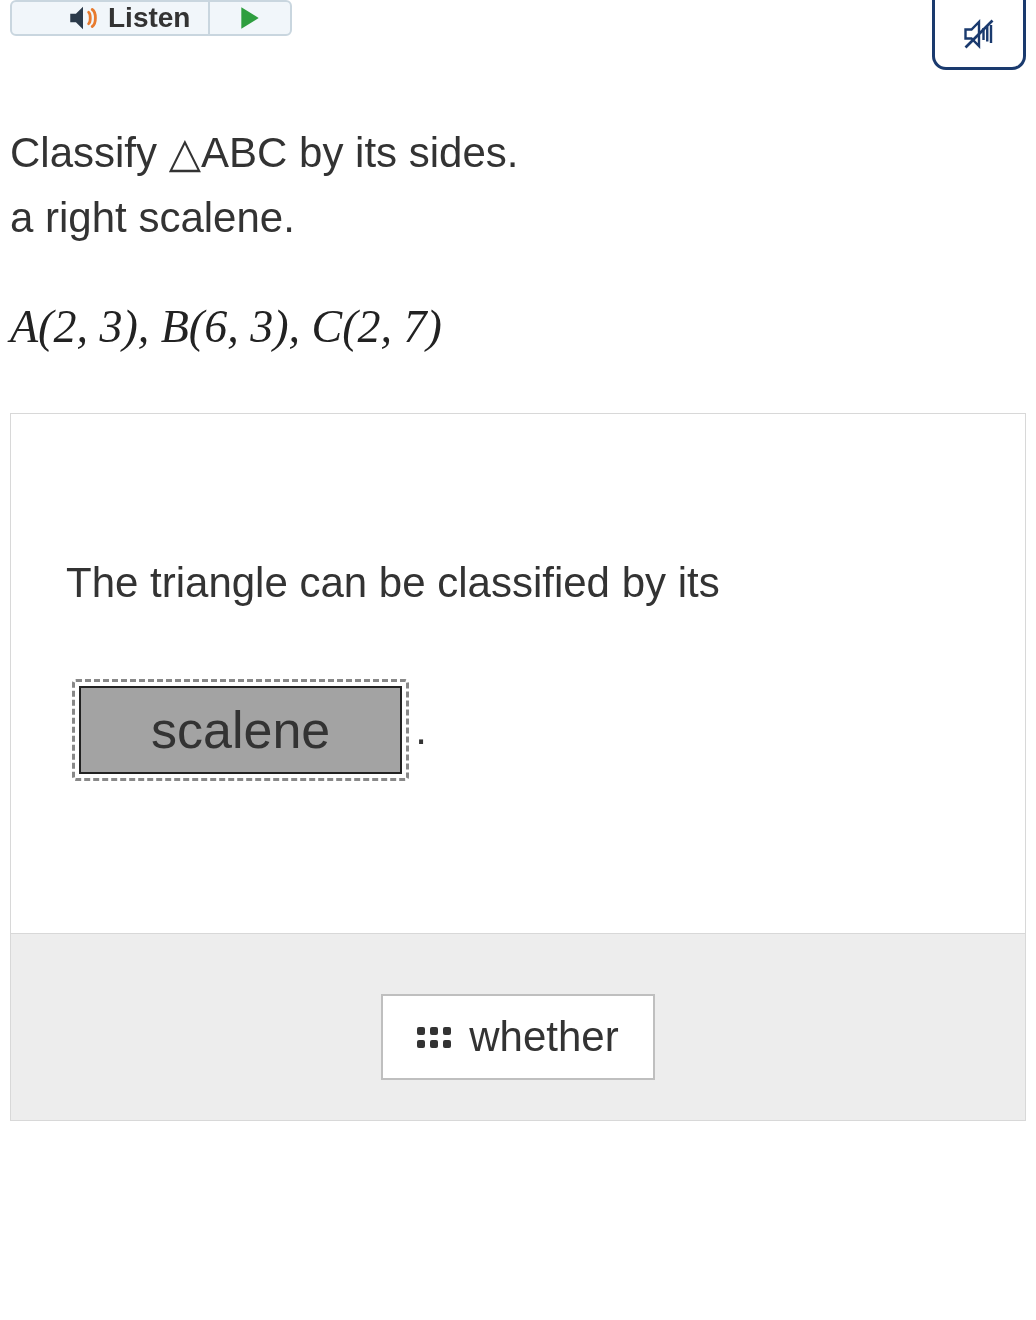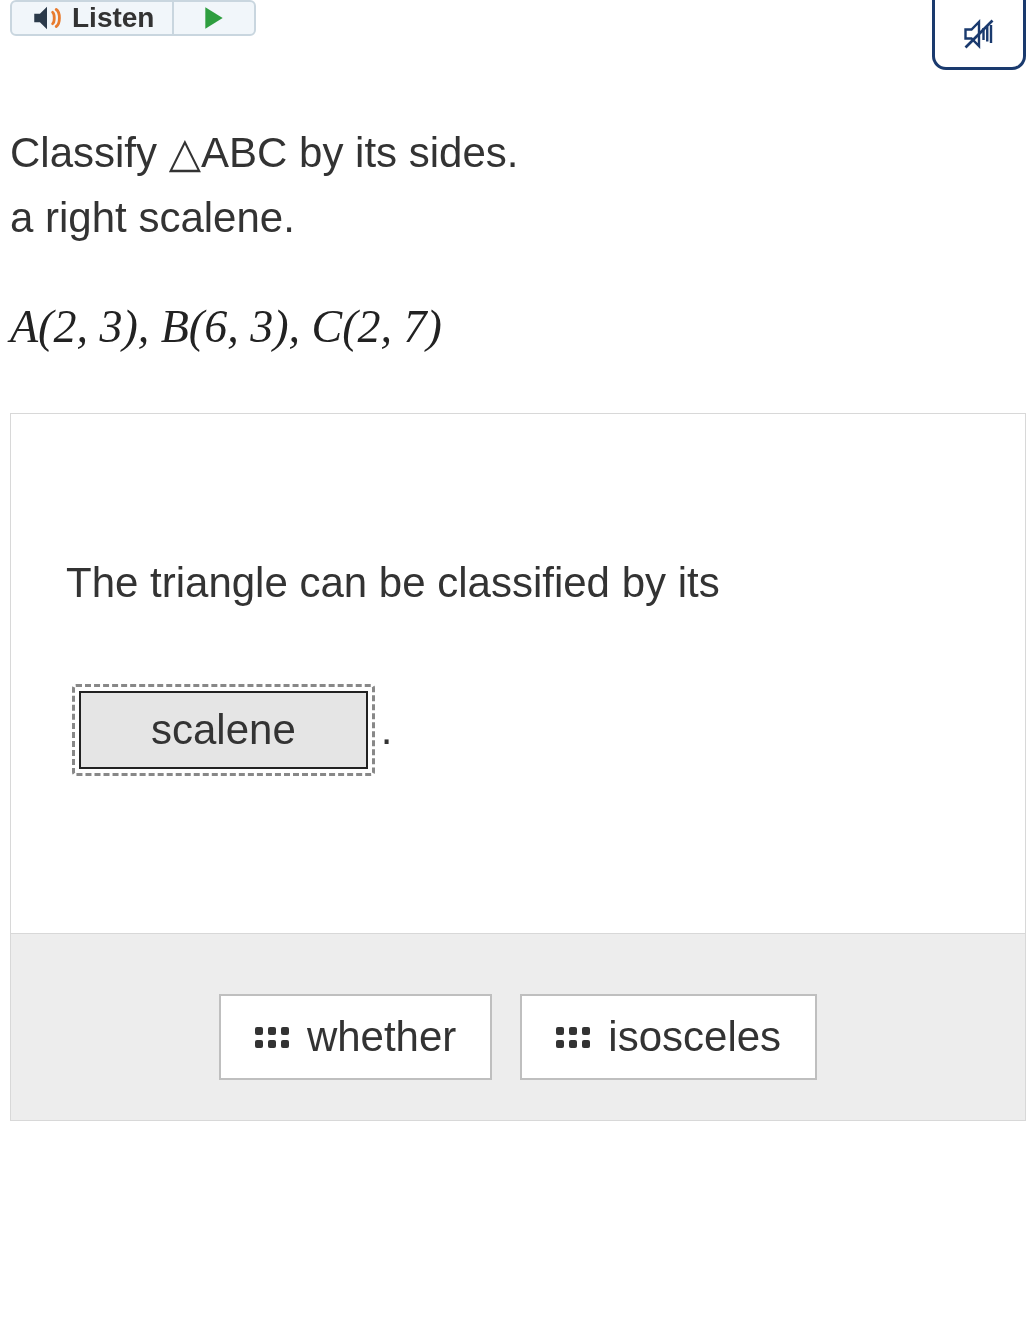--- a/index.html
+++ b/index.html
@@ -32,20 +32,21 @@
     .listen-btn {
       display: flex;
       align-items: center;
       gap: 8px;
       padding: 0 18px;
       height: 100%;
       border-right: 2px solid #c9d6df;
       font-size: 28px;
       color: #333;
       font-weight: 600;
+      margin-left: 36px;
     }
     .play-btn {
       width: 80px;
       height: 100%;
       display: flex;
       align-items: center;
       justify-content: center;
     }
     .mute-btn {
       border: 3px solid #1a3a6e;
@@ -93,23 +94,23 @@
       align-items: center;
       justify-content: center;
       border: 3px dashed #888;
       border-radius: 4px;
       padding: 0;
       margin: 0 6px;
       position: relative;
     }
     .drop-zone-inner {
       border: 2px solid #222;
-      background: #e5e5e5;
+      background: #a3a3a3;
       padding: 16px 70px;
-      font-size: 42px;
+      font-size: 52px;
       line-height: 1;
       margin: 4px;
     }
     .options-tray {
       background: #ededed;
       border: 1px solid #d8d8d8;
       border-top: 1px solid #d8d8d8;
       margin: 0 10px;
       padding: 60px 40px 40px 40px;
       display: flex;
@@ -209,28 +210,13 @@
           <span class="grip-dot"></span>
         </span>
       <span class="grip-row">
           <span class="grip-dot"></span>
           <span class="grip-dot"></span>
           <span class="grip-dot"></span>
         </span>
     </span>
     <span>whether</span>
   </div>
-  <div class="option-tile">
-    <span class="grip">
-      <span class="grip-row">
-          <span class="grip-dot"></span>
-          <span class="grip-dot"></span>
-          <span class="grip-dot"></span>
-        </span>
-      <span class="grip-row">
-          <span class="grip-dot"></span>
-          <span class="grip-dot"></span>
-          <span class="grip-dot"></span>
-        </span>
-    </span>
-    <span>isosceles</span>
-  </div>
 </div>
 
 </body></html>

